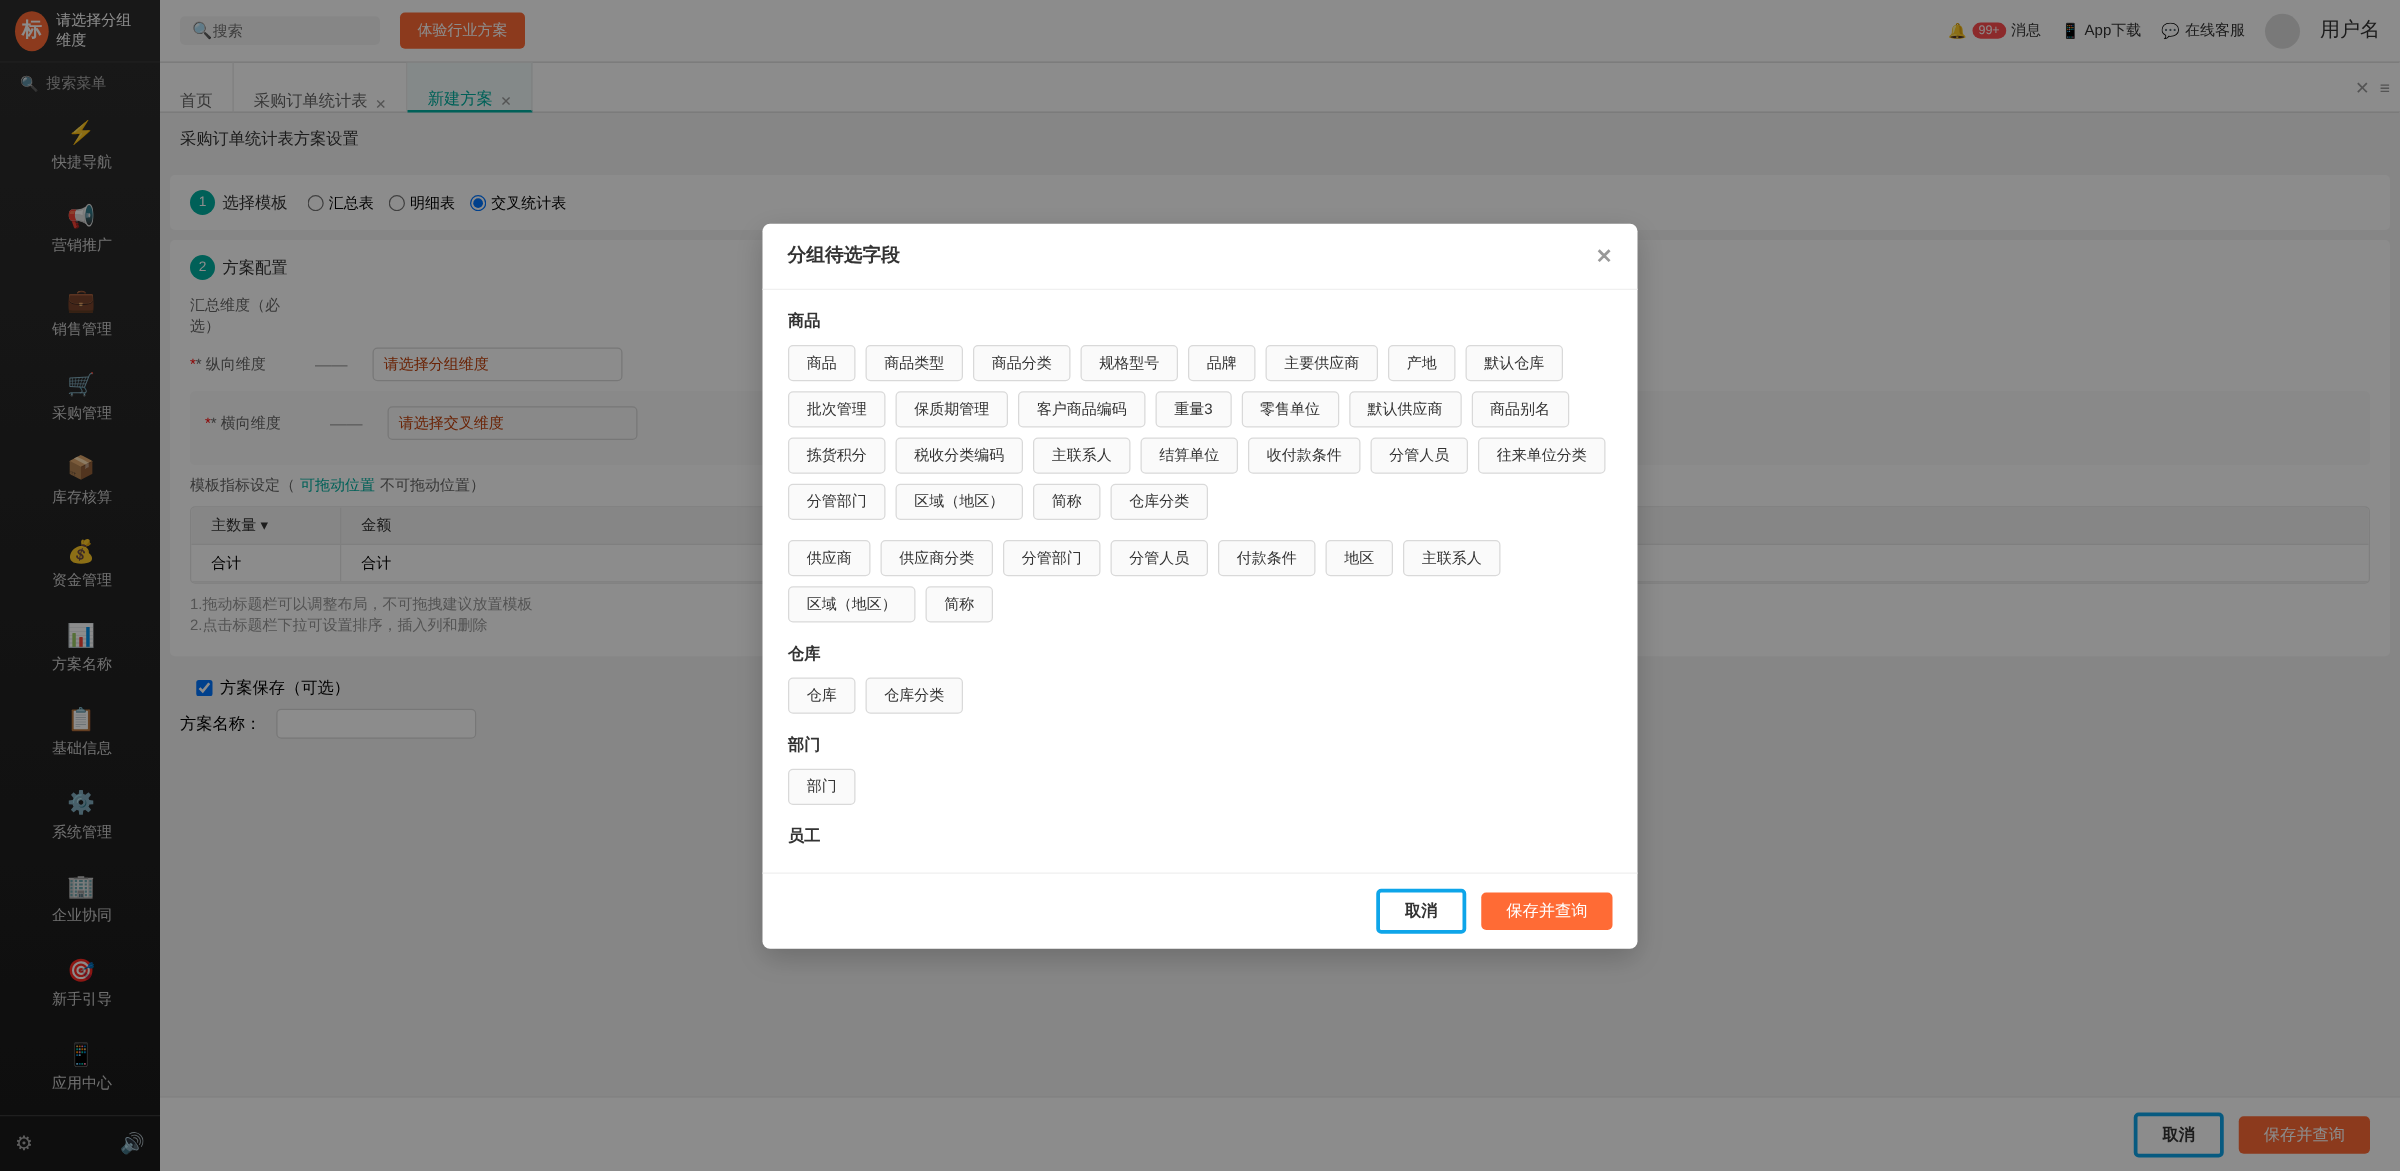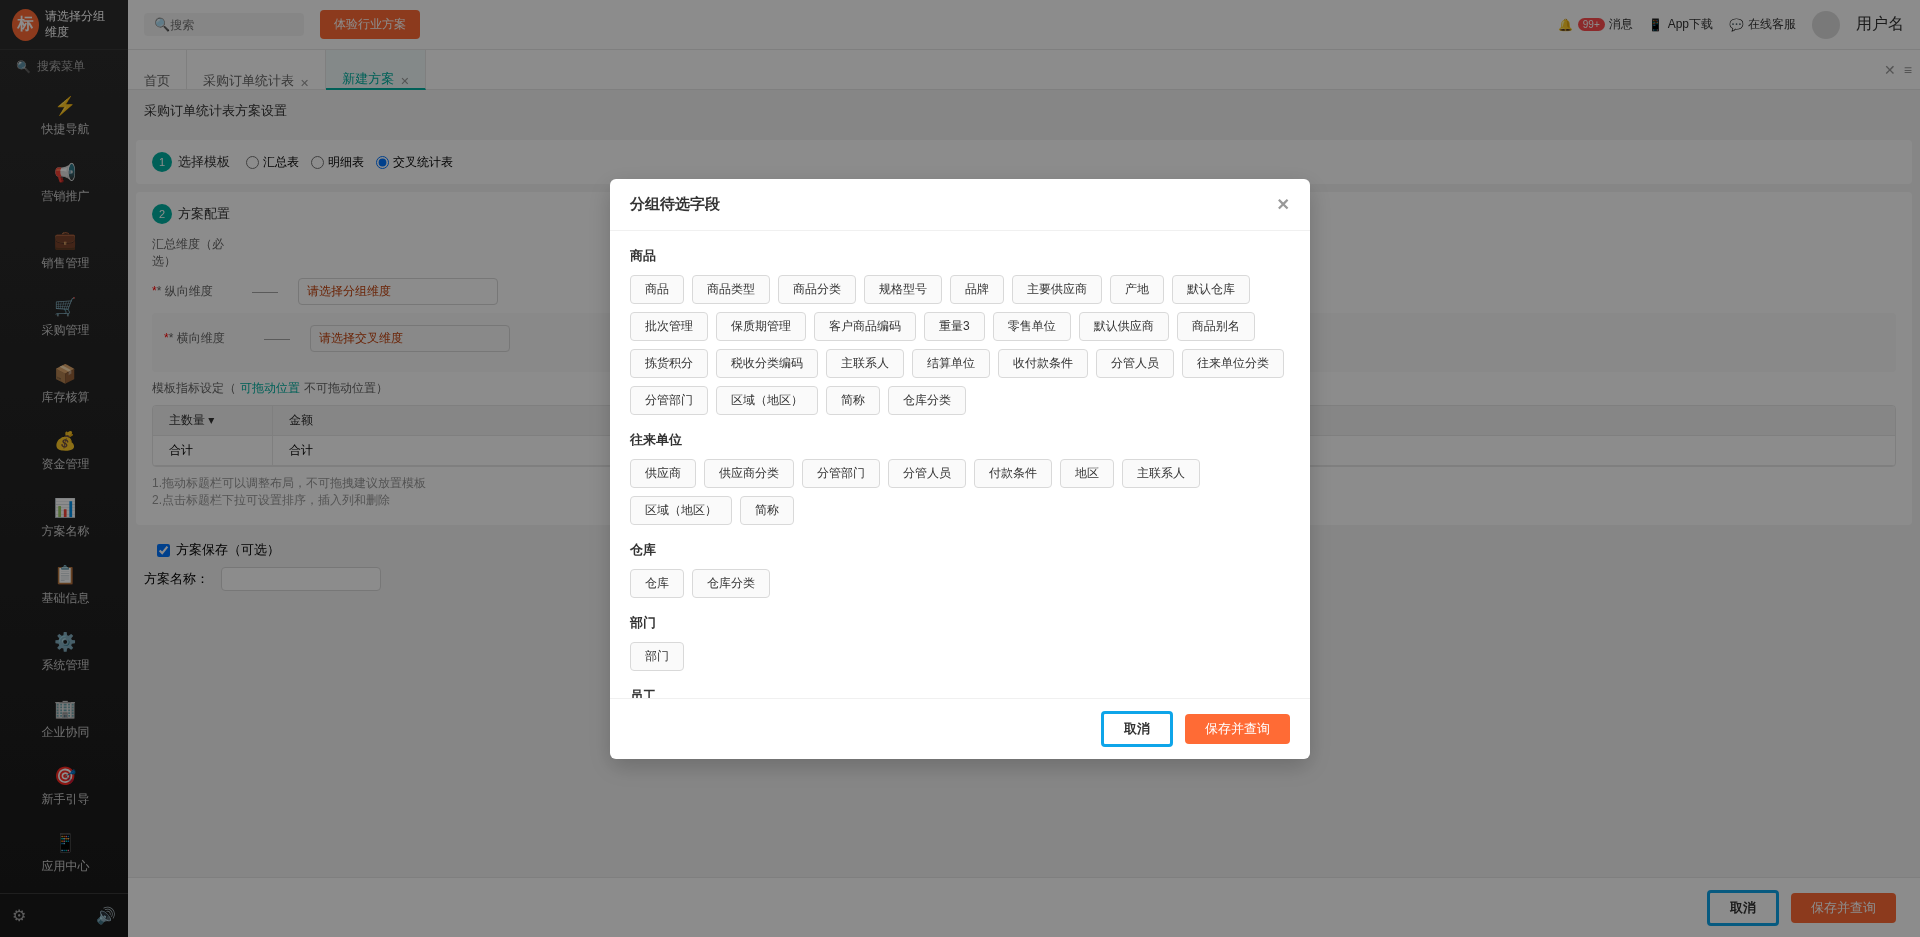--- a/index.html
+++ b/index.html
@@ -370,21 +370,20 @@
             <div class="field-tag">收付款条件</div>
             <div class="field-tag">分管人员</div>
             <div class="field-tag">往来单位分类</div>
             <div class="field-tag">分管部门</div>
             <div class="field-tag">区域（地区）</div>
             <div class="field-tag">简称</div>
             <div class="field-tag">仓库分类</div>
           </div>
         </div>
         <div class="field-section">
-          <div class="field-section-title">往来单位</div>
           <div class="field-tags">
             <div class="field-tag">供应商</div>
             <div class="field-tag">供应商分类</div>
             <div class="field-tag">分管部门</div>
             <div class="field-tag">分管人员</div>
             <div class="field-tag">付款条件</div>
             <div class="field-tag">地区</div>
             <div class="field-tag">主联系人</div>
             <div class="field-tag">区域（地区）</div>
             <div class="field-tag">简称</div>

